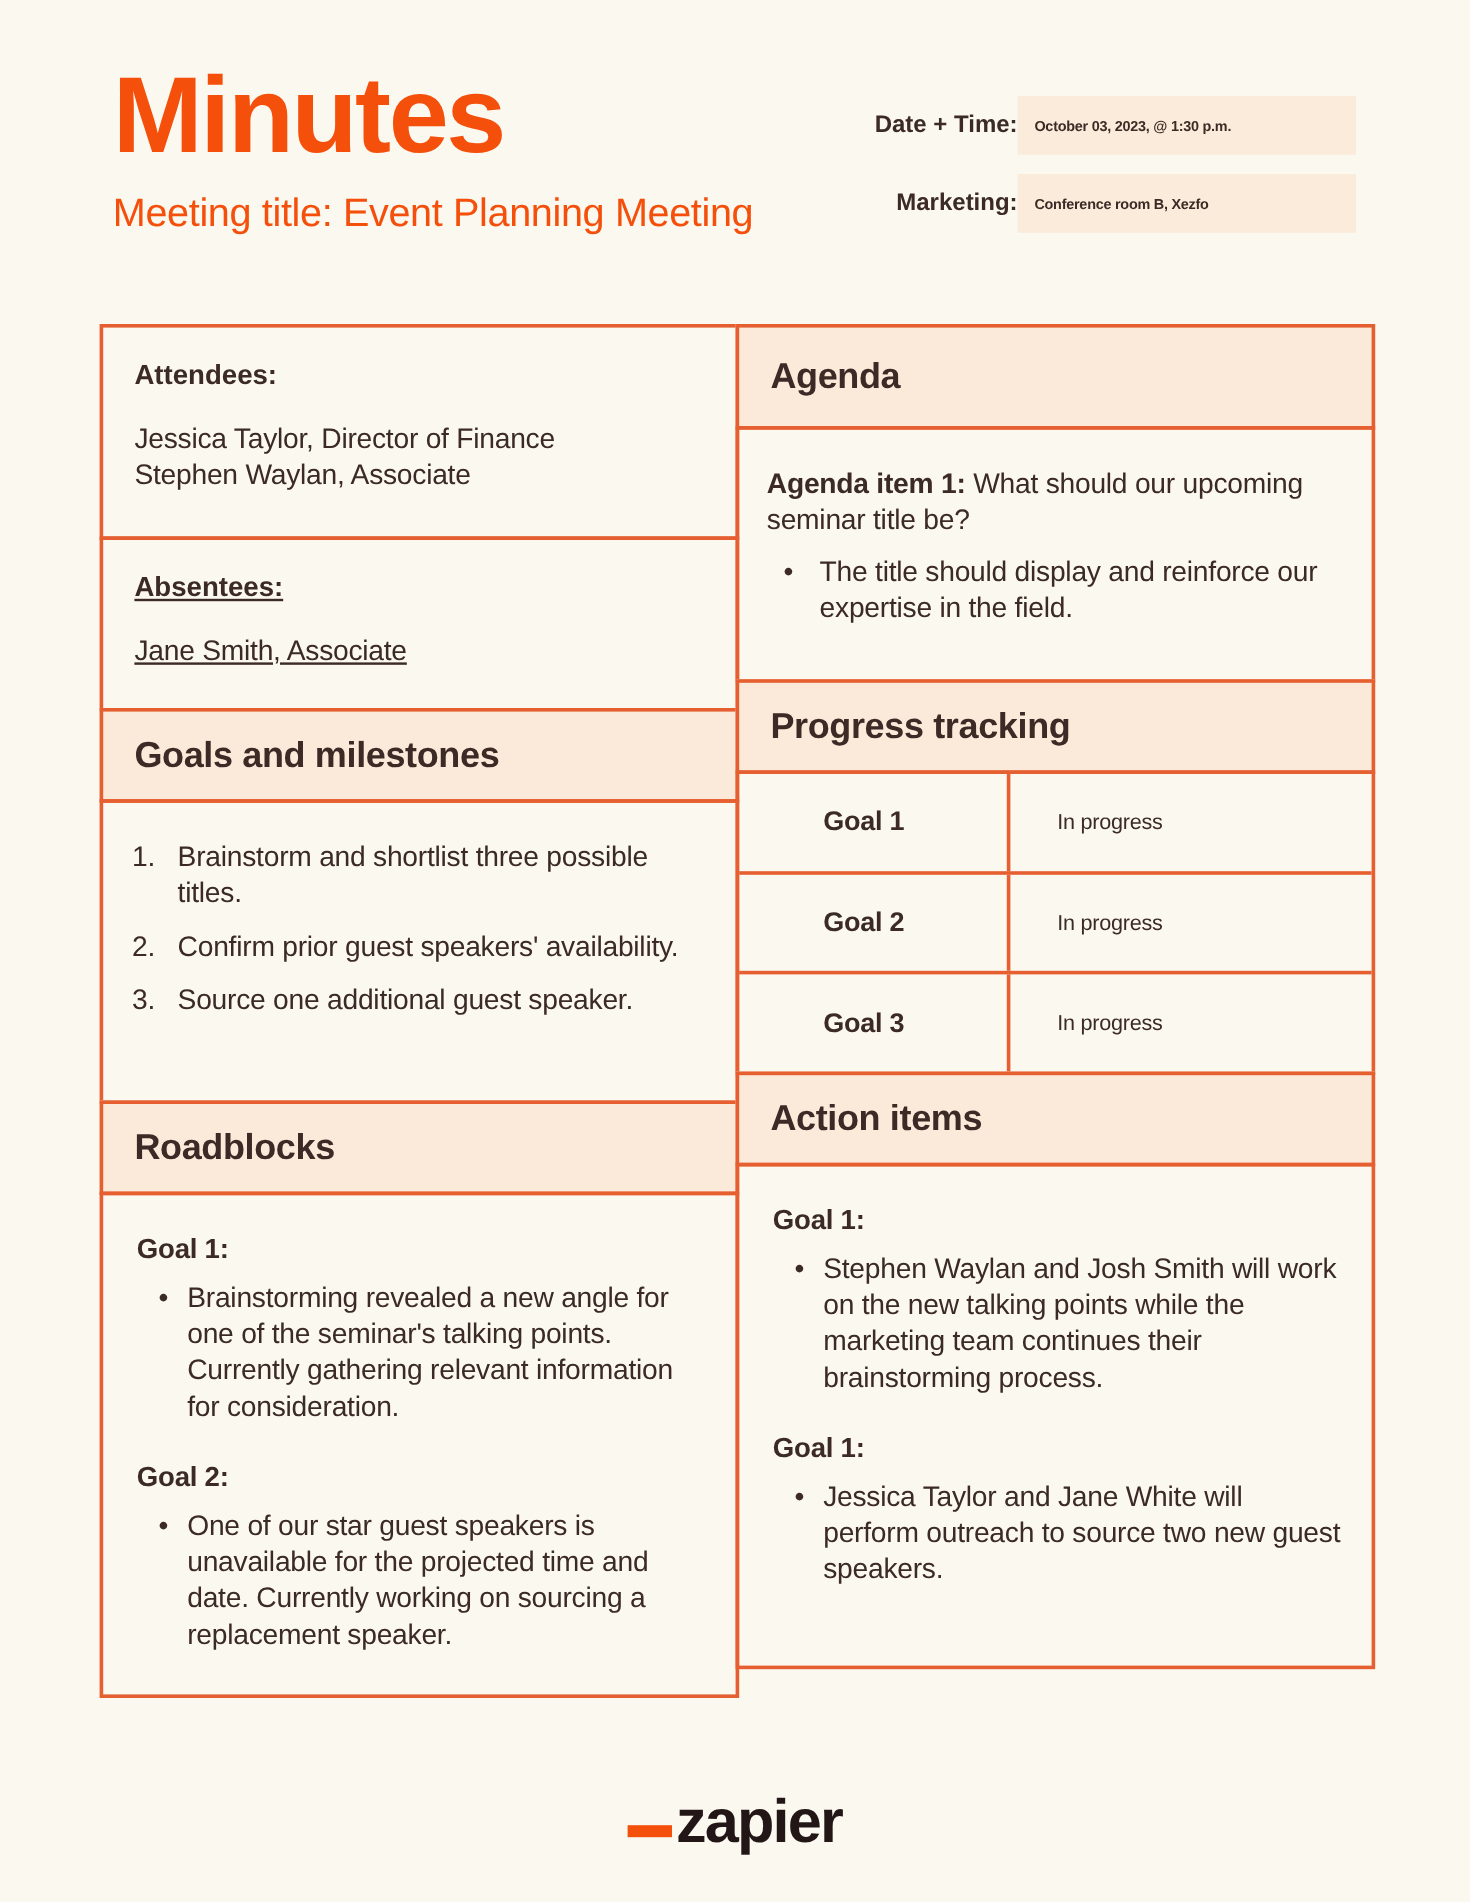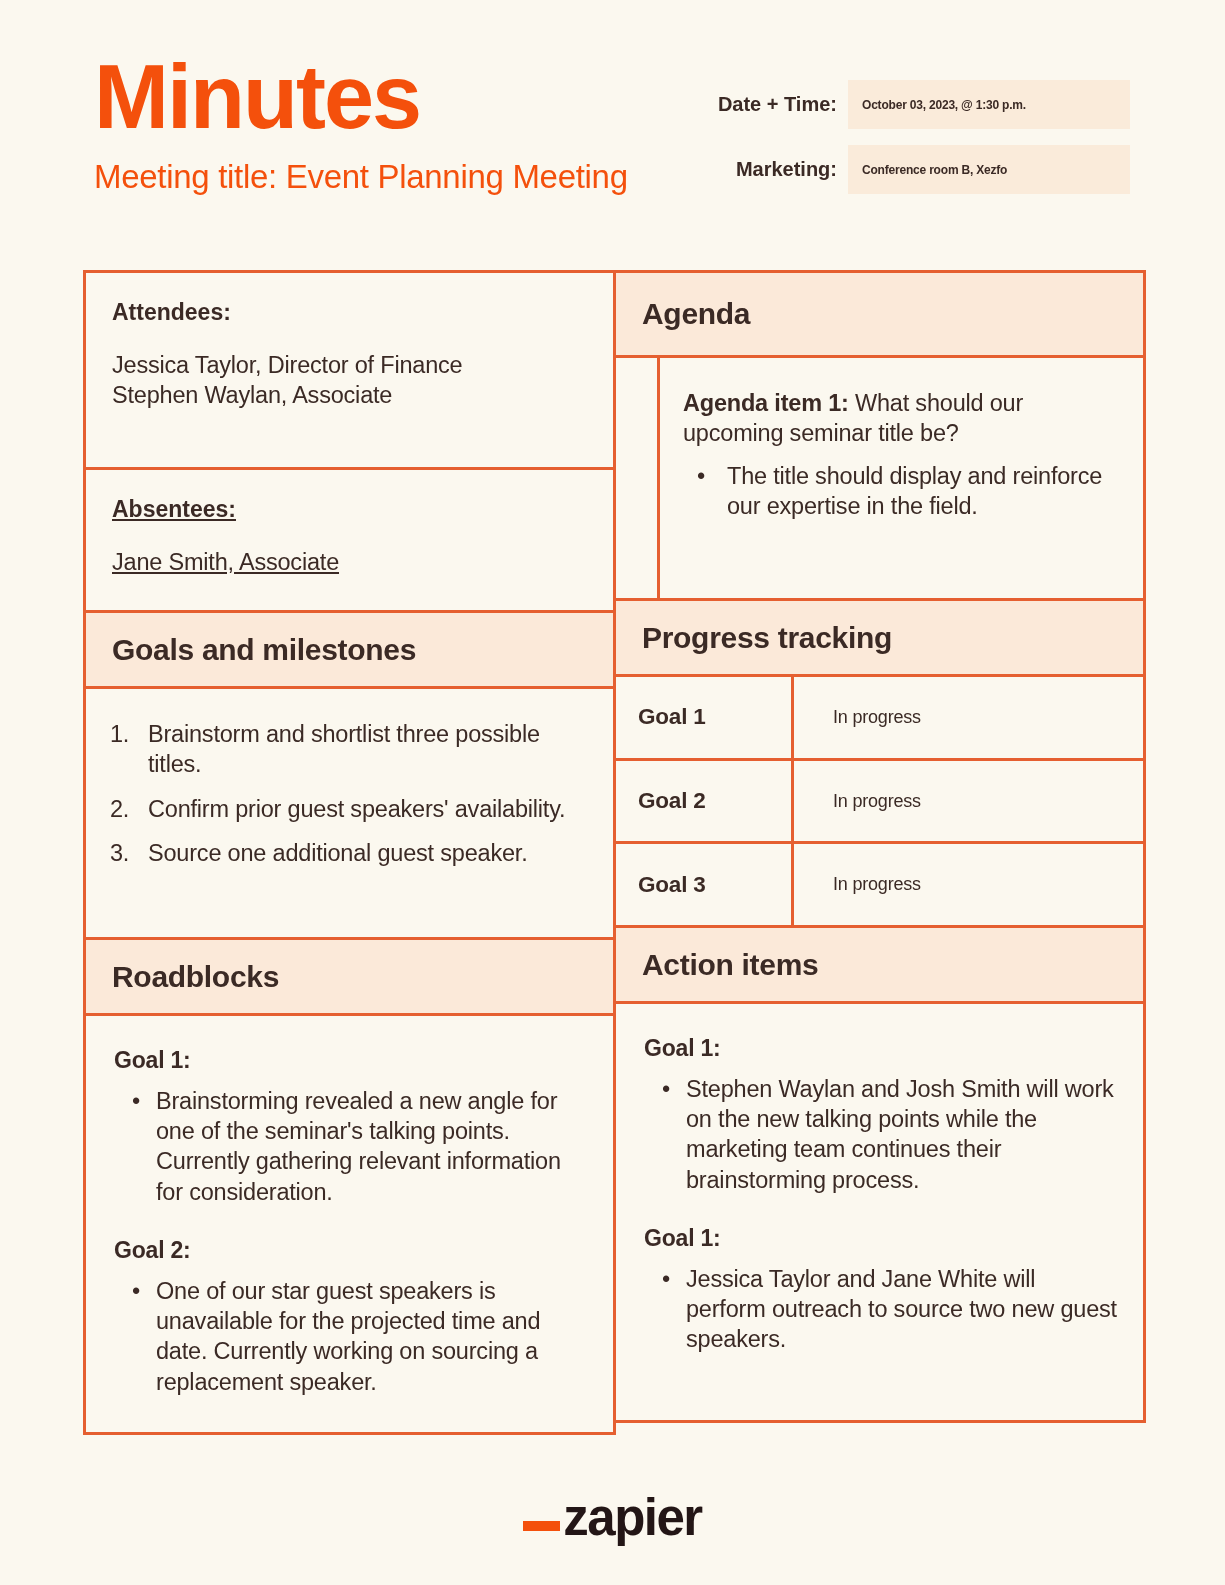--- a/index.html
+++ b/index.html
@@ -18,21 +18,21 @@
   }
   .doc-subtitle {
     margin-top:16px; font-size:33px; font-weight:400;
     color:#f4500c; letter-spacing:-0.3px;
   }
 
   .meta-block {
     position:absolute; top:80px; right:95px;
     display:flex; flex-direction:column; gap:16px;
   }
-  .meta-row { display:flex; align-items:center; justify-content:flex-end; gap:11px; }
+  .meta-row { display:flex; align-items:center; justify-content:flex-end; gap:0; }
   .meta-label { font-size:20px; font-weight:700; white-space:nowrap; }
   .meta-value {
     width:282px; height:49px; background:#faebda;
     display:flex; align-items:center; padding-left:14px;
     font-size:12px; font-weight:700; letter-spacing:-0.2px; white-space:nowrap;
   }
 
   
   .grid { position:absolute; left:83px; top:270px; width:1063px; display:flex; }
   .col { display:flex; flex-direction:column; width:533px; }
@@ -42,46 +42,46 @@
 
   .head-cell {
     background:#fbe9d9; display:flex; align-items:center;
     padding-left:26px; font-size:30px; font-weight:700; letter-spacing:-0.3px;
   }
 
   .body-text { font-size:23.5px; line-height:1.29; letter-spacing:-0.2px; }
   .b { font-weight:700; }
 
   
-  .attendees-cell { height:200px; padding:26px 26px 0 26px; }
+  .attendees-cell { height:180px; padding:26px 26px 0 26px; }
   .absentees-cell { height:146px; padding:26px 26px 0 26px;text-decoration:underline; }
   .people-label { font-size:23px; font-weight:700; margin-bottom:24px; }
   .person-line { font-size:23.5px; line-height:1.29; letter-spacing:-0.2px; }
 
   
   .agenda-head { height:88px; }
-  .agenda-cell { height:246px; padding:30px 28px 16px 23px;margin-left:44px; }
+  .agenda-cell { height:214px; padding:30px 28px 16px 23px; }
   .bullet { display:flex; margin-top:12px; }
   .bullet .dot { flex:0 0 44px; padding-left:14px; }
   .bullet .btxt { flex:1; }
 
   
   .goals-head, .progress-head, .roadblocks-head, .action-head { height:79px; }
   .goals-cell { height:254px; padding:30px 20px 0 24px; }
   .oli { display:flex; margin-bottom:14px; }
   .oli .num { flex:0 0 38px; }
   .oli .otxt { flex:1; }
 
   .progress-cell { height:254px; padding:0; display:flex; flex-direction:column; }
   .prow { flex:1; display:flex; }
   .prow + .prow { border-top:3px solid #e55f30; }
   .pgoal {
     flex:0 0 178px; border-right:3px solid #e55f30;
     display:flex; align-items:center; padding-left:22px;
-    font-size:22.5px; font-weight:700; letter-spacing:-0.2px;
+    font-size:22.5px; font-weight:700; letter-spacing:-0.2px;margin-left:48px;
   }
   .pstatus { flex:1; display:flex; align-items:center; padding-left:39px;
     font-size:18px; letter-spacing:-0.2px; }
 
   
   .roadblocks-cell, .action-cell { height:422px; padding:30px 26px 0 28px; }
   .goal-group + .goal-group { margin-top:29px; }
   .goal-label { font-size:23px; font-weight:700; }
   .goal-group .bullet { margin-top:10px; }
   .goal-group .bullet .dot { flex:0 0 42px; padding-left:18px; }

